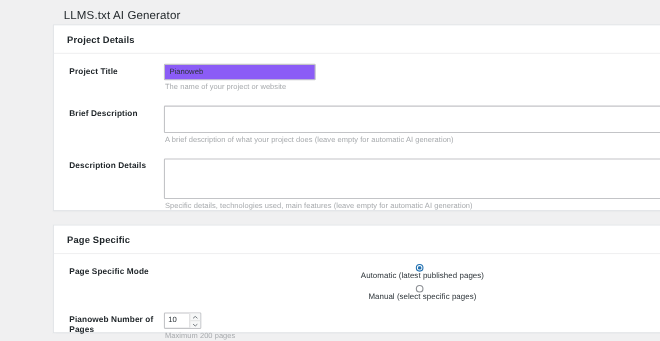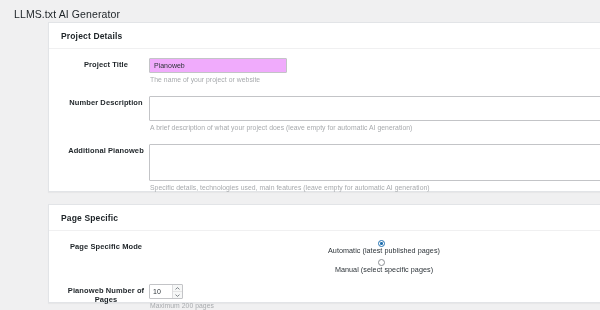--- a/index.html
+++ b/index.html
@@ -13,20 +13,21 @@
     background: #f0f0f1;
     font-family: "Liberation Sans", sans-serif;
     color: #3c434a;
     -webkit-font-smoothing: antialiased;
   }
   .wrap {
     width: 600px;
     height: 254px;
     position: relative;
     box-sizing: border-box;
+    padding-left: 44px;
   }
   .page-title {
     font-size: 10.5px;
     font-weight: 400;
     color: #1d2327;
     line-height: 1;
     padding: 9px 0 0 14px;
     margin: 0;
     letter-spacing: 0.1px;
   }
@@ -52,21 +53,21 @@
     letter-spacing: 0.15px;
   }
   .form-table {
     width: 100%;
     border-collapse: collapse;
     table-layout: fixed;
   }
   .form-table tr { vertical-align: top; }
   .form-table th {
     width: 86px;
-    text-align: center;
+    text-align: left;
     font-size: 7.5px;
     font-weight: bold;
     color: #1d2327;
     padding: 11px 0 11px 14px;
     line-height: 1.2;
     letter-spacing: 0.1px;
   }
   .form-table td {
     padding: 9px 10px 2px 0;
     font-size: 7.5px;
@@ -76,21 +77,21 @@
     color: #a7aaad;
     margin: 3px 0 0 1px;
     line-height: 1.3;
     letter-spacing: 0.05px;
   }
   input.text-field {
     width: 138px;
     height: 15px;
     box-sizing: border-box;
     border: 1px solid #c3c4c7;
-    background: #f0abfc;
+    background: #8b5cf6;
     font-family: "Liberation Sans", sans-serif;
     font-size: 7px;
     color: #2c3338;
     padding: 0 4px;
     border-radius: 1px;
     outline: none;
     line-height: 15px;
   }
   textarea.area-field {
     width: 485px;
@@ -194,29 +195,29 @@
       <tbody>
         <tr>
           <th>Project Title</th>
           <td>
             <input class="text-field" type="text" id="project-title-field" value="Pianoweb" style="">
             <p class="desc">The name of your project or website</p>
           </td>
         </tr>
 
         <tr>
-          <th>Number Description</th>
+          <th>Brief Description</th>
           <td>
             <textarea class="area-field" id="brief-description-field" placeholder="" style=""></textarea>
             <p class="desc">A brief description of what your project does (leave empty for automatic AI generation)</p>
           </td>
         </tr>
 
         <tr>
-          <th>Additional Pianoweb</th>
+          <th>Description Details</th>
           <td>
             <textarea class="area-field" id="additional-details-field" placeholder="" style=""></textarea>
             <p class="desc">Specific details, technologies used, main features (leave empty for automatic AI generation)</p>
           </td>
         </tr>
       </tbody>
     </table>
   </section>
 
   <section class="panel" id="panel-page-selection">

